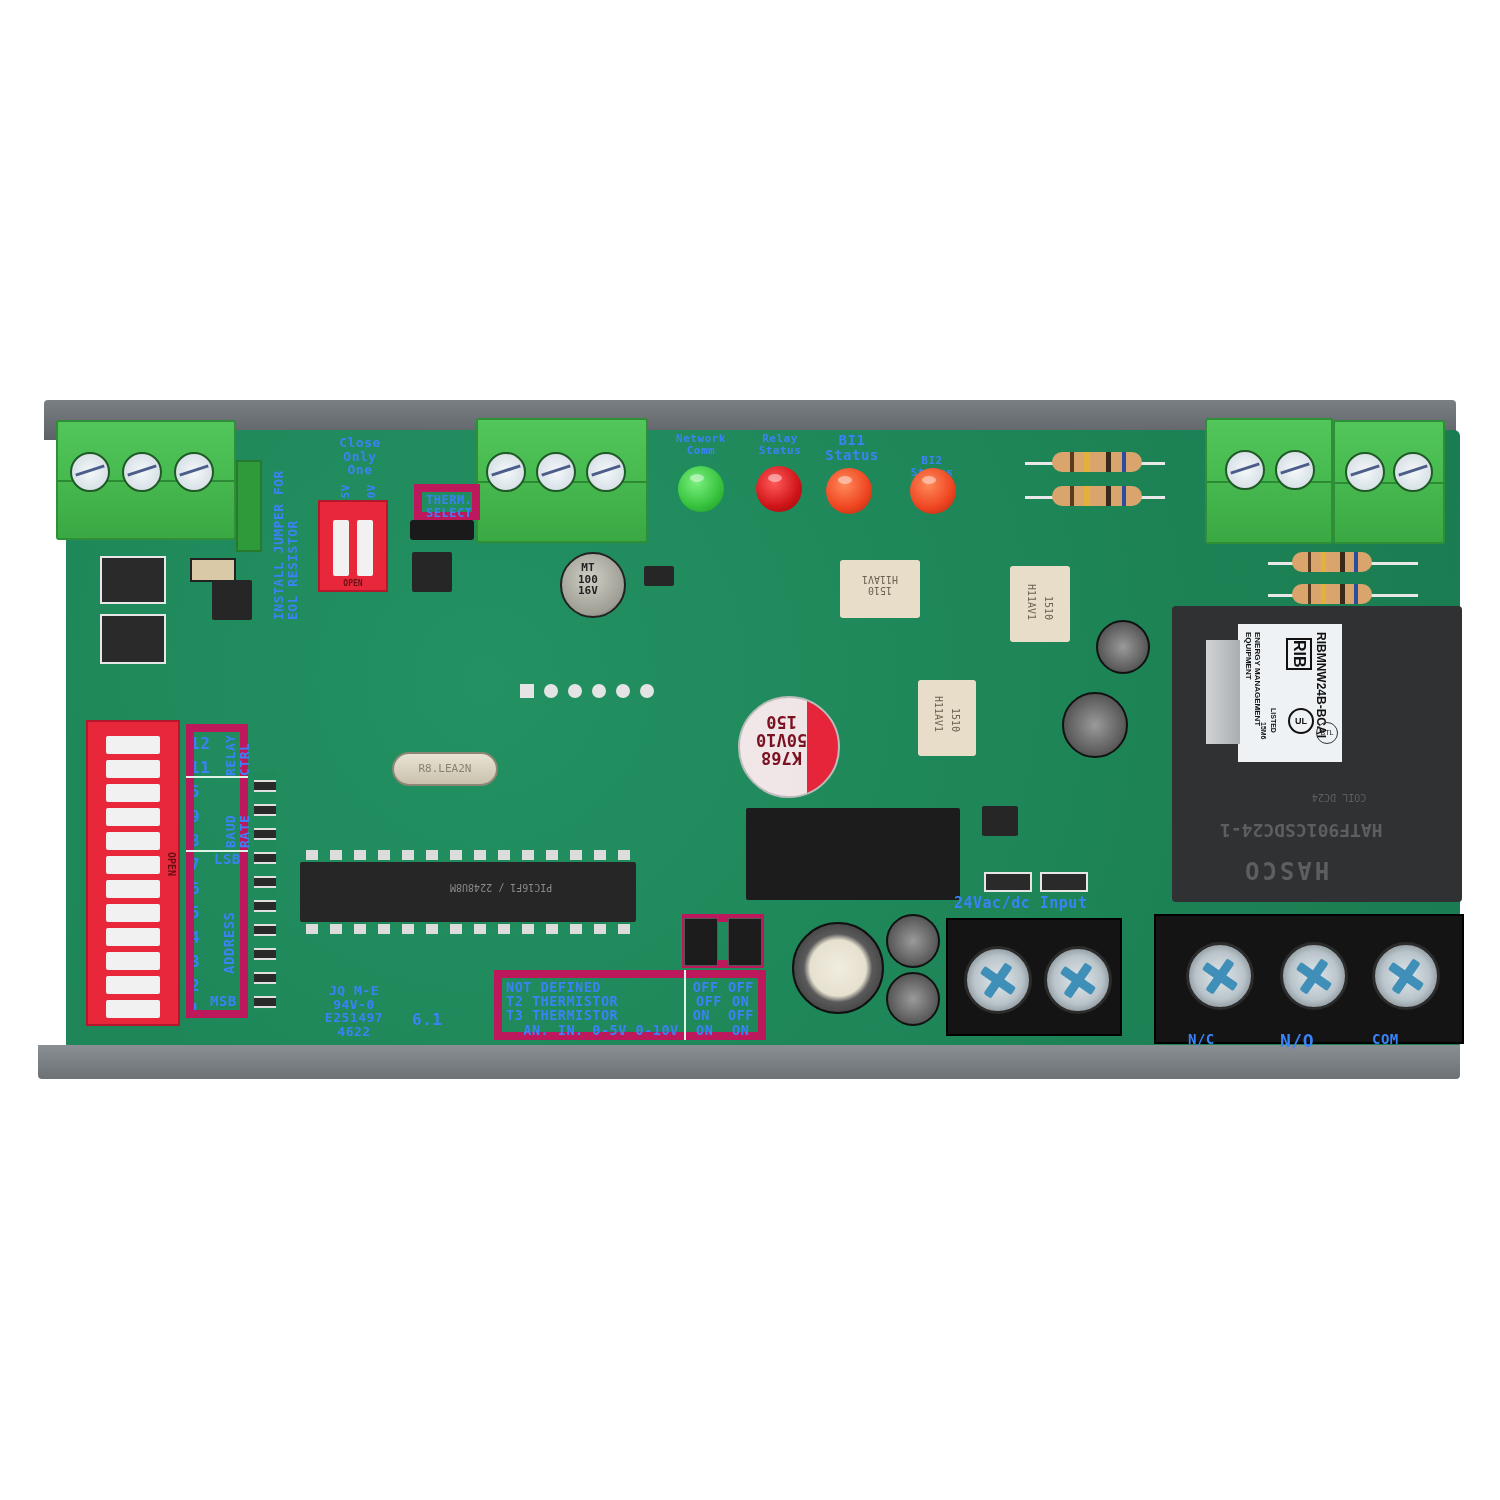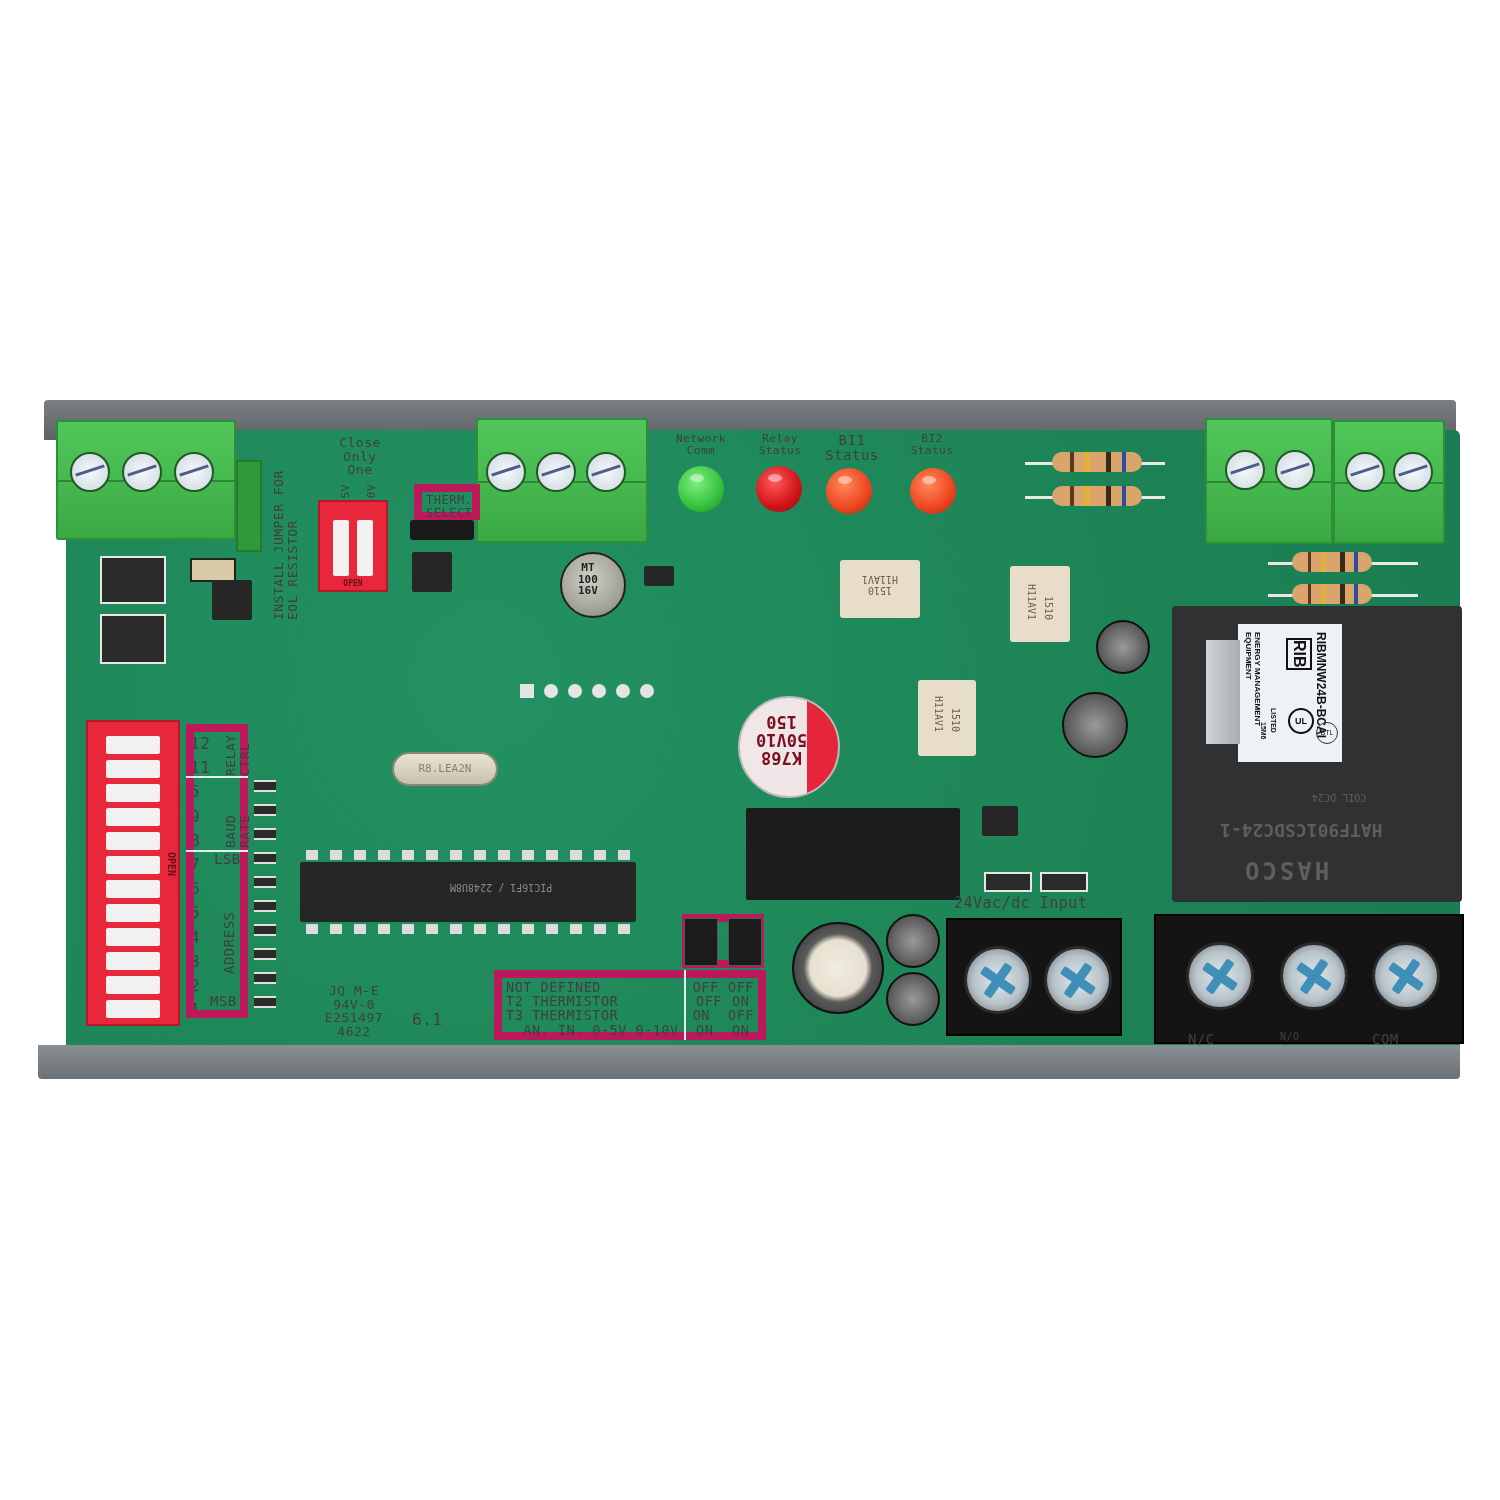--- a/index.html
+++ b/index.html
@@ -3,21 +3,21 @@
 <meta charset="utf-8">
 <style>
   html,body{margin:0;padding:0;background:#ffffff;}
   body{width:1500px;height:1500px;position:relative;overflow:hidden;font-family:"DejaVu Sans Mono","Liberation Mono",monospace;}
   .abs{position:absolute;}
   
   .rail-top{left:44px;top:400px;width:1412px;height:40px;background:linear-gradient(#7a7f84,#5d6266);border-radius:4px 4px 0 0;}
   .rail-bottom{left:38px;top:1045px;width:1422px;height:34px;background:linear-gradient(#8a8f93,#6c7175);border-radius:0 0 4px 4px;}
   .pcb{left:66px;top:430px;width:1394px;height:620px;background:#1f8a5a;background-image:
       radial-gradient(circle at 30% 40%,#239162 0,#1d8456 60%,#1a7c51 100%);border-radius:6px;}
-  .silk{color:#404040;font-weight:normal;letter-spacing:0.5px;line-height:1.05;}
+  .silk{color:#3b82f6;font-weight:bold;letter-spacing:0.5px;line-height:1.05;}
   
   .tb{background:linear-gradient(#52c65a,#3aae44);border:2px solid #2f8f37;border-radius:3px;box-sizing:border-box;}
   .tb .lip{position:absolute;left:0;right:0;bottom:0;height:48%;border-top:2px solid #2c8a35;background:linear-gradient(#46b84f,#3aa843);}
   .screw{position:absolute;width:36px;height:36px;border-radius:50%;background:radial-gradient(circle,#f4f8fa 0,#d9e2e8 70%,#9aa7b0 100%);border:2px solid #1f5a26;}
   .screw::after{content:"";position:absolute;left:3px;right:3px;top:15px;height:3px;background:#4d5d8a;transform:rotate(-18deg);}
   
   .btb{background:#141414;border:2px solid #000;box-sizing:border-box;}
   .bscrew{position:absolute;width:62px;height:62px;border-radius:50%;background:radial-gradient(circle,#dfe6ea 0,#b9c4ca 55%,#5a6368 100%);border:3px solid #2b2b2b;}
   .bscrew::before,.bscrew::after{content:"";position:absolute;left:50%;top:50%;width:38px;height:9px;margin:-4px 0 0 -19px;background:#3f8fb8;border-radius:2px;}
   .bscrew::before{transform:rotate(35deg);}
@@ -105,21 +105,21 @@
     <div>Status</div>
 </div>
 <div class="led" style="left:756px;top:466px;background:radial-gradient(circle at 40% 35%,#ff5a5a,#d01418 60%,#8c0a0c);"></div>
 
 <div class="abs silk" style="left:822px;top:433px;width:60px;font-size:14px;text-align:center;">
   <div>BI1</div>
     <div>Status</div>
 </div>
 <div class="led" style="left:826px;top:468px;background:radial-gradient(circle at 40% 35%,#ff8a5a,#ee4420 60%,#a42a10);"></div>
 
-<div class="abs silk" style="left:902px;top:433px;width:60px;font-size:11px;text-align:center;">
+<div class="abs silk" style="left:902px;top:455px;width:60px;font-size:11px;text-align:center;">
   <div>BI2</div>
     <div>Status</div>
 </div>
 <div class="led" style="left:910px;top:468px;background:radial-gradient(circle at 40% 35%,#ff8a5a,#ee4420 60%,#a42a10);"></div>
 
 <div class="lead" style="left:1025px;top:462px;width:140px;"></div>
 <div class="resistor" style="left:1052px;top:452px;width:90px;"></div>
 <div class="lead" style="left:1025px;top:496px;width:140px;"></div>
 <div class="resistor" style="left:1052px;top:486px;width:90px;"></div>
 <div class="lead" style="left:1268px;top:562px;width:150px;"></div>
@@ -292,14 +292,14 @@
   <div class="abs" style="left:22px;top:98px;font-size:7px;font-weight:bold;writing-mode:vertical-rl;font-family:'Liberation Sans',sans-serif;">15M6</div>
 </div>
 <div class="abs" style="left:1206px;top:640px;width:34px;height:104px;background:linear-gradient(90deg,#d0d4d7,#a9adb0);"></div>
 
 <div class="abs btb" style="left:1154px;top:914px;width:310px;height:130px;">
   <div class="bscrew" style="left:30px;top:26px;"></div>
   <div class="bscrew" style="left:124px;top:26px;"></div>
   <div class="bscrew" style="left:216px;top:26px;"></div>
 </div>
 <div class="abs silk" style="left:1188px;top:1032px;font-size:14px;">N/C</div>
-<div class="abs silk" style="left:1280px;top:1032px;font-size:10px;">N/O</div>
+<div class="abs silk" style="left:1280px;top:1032px;font-size:18px;">N/O</div>
 <div class="abs silk" style="left:1372px;top:1032px;font-size:14px;">COM</div>
 
 </body></html>

